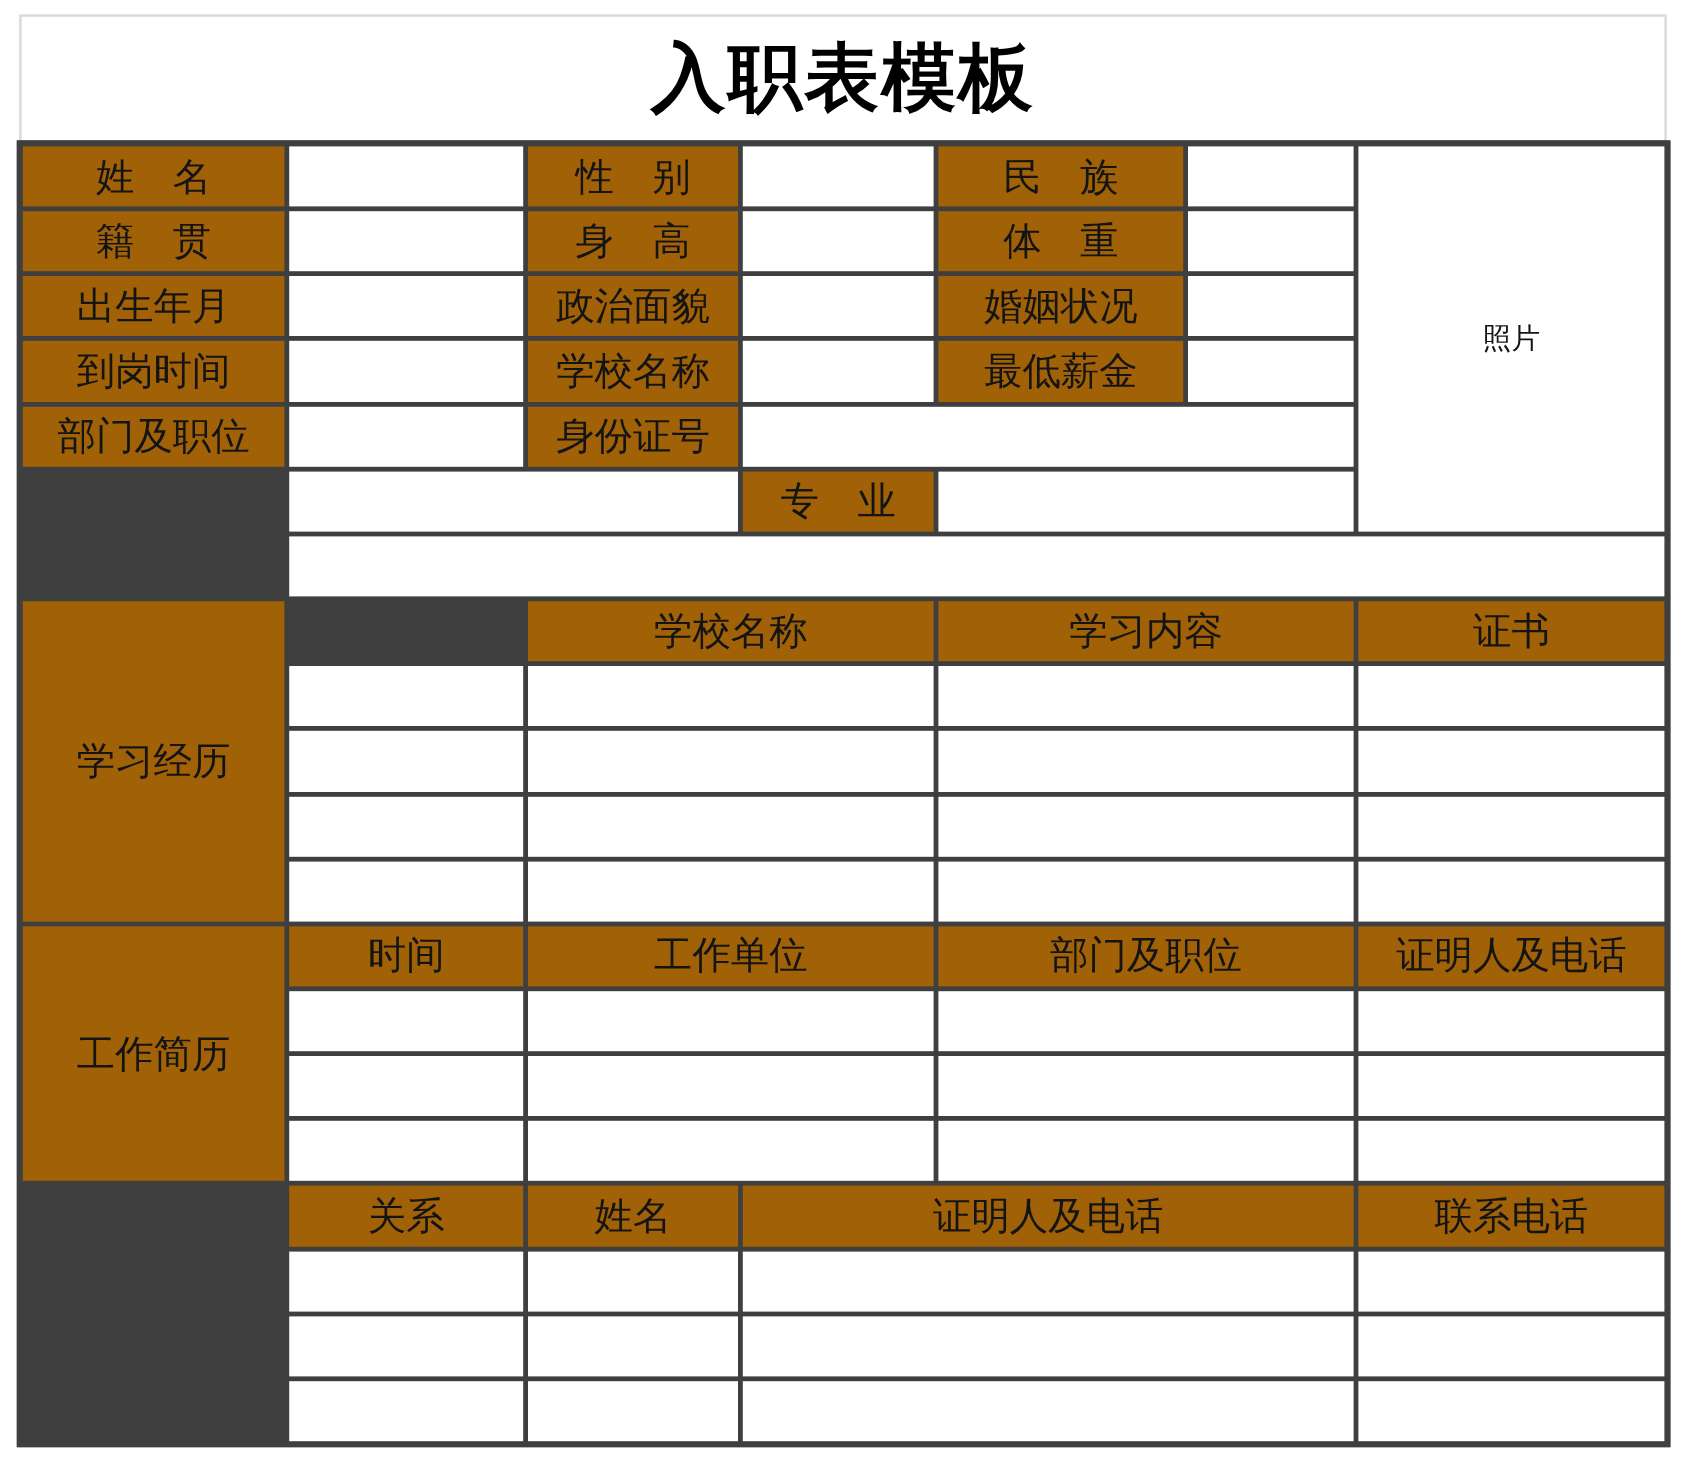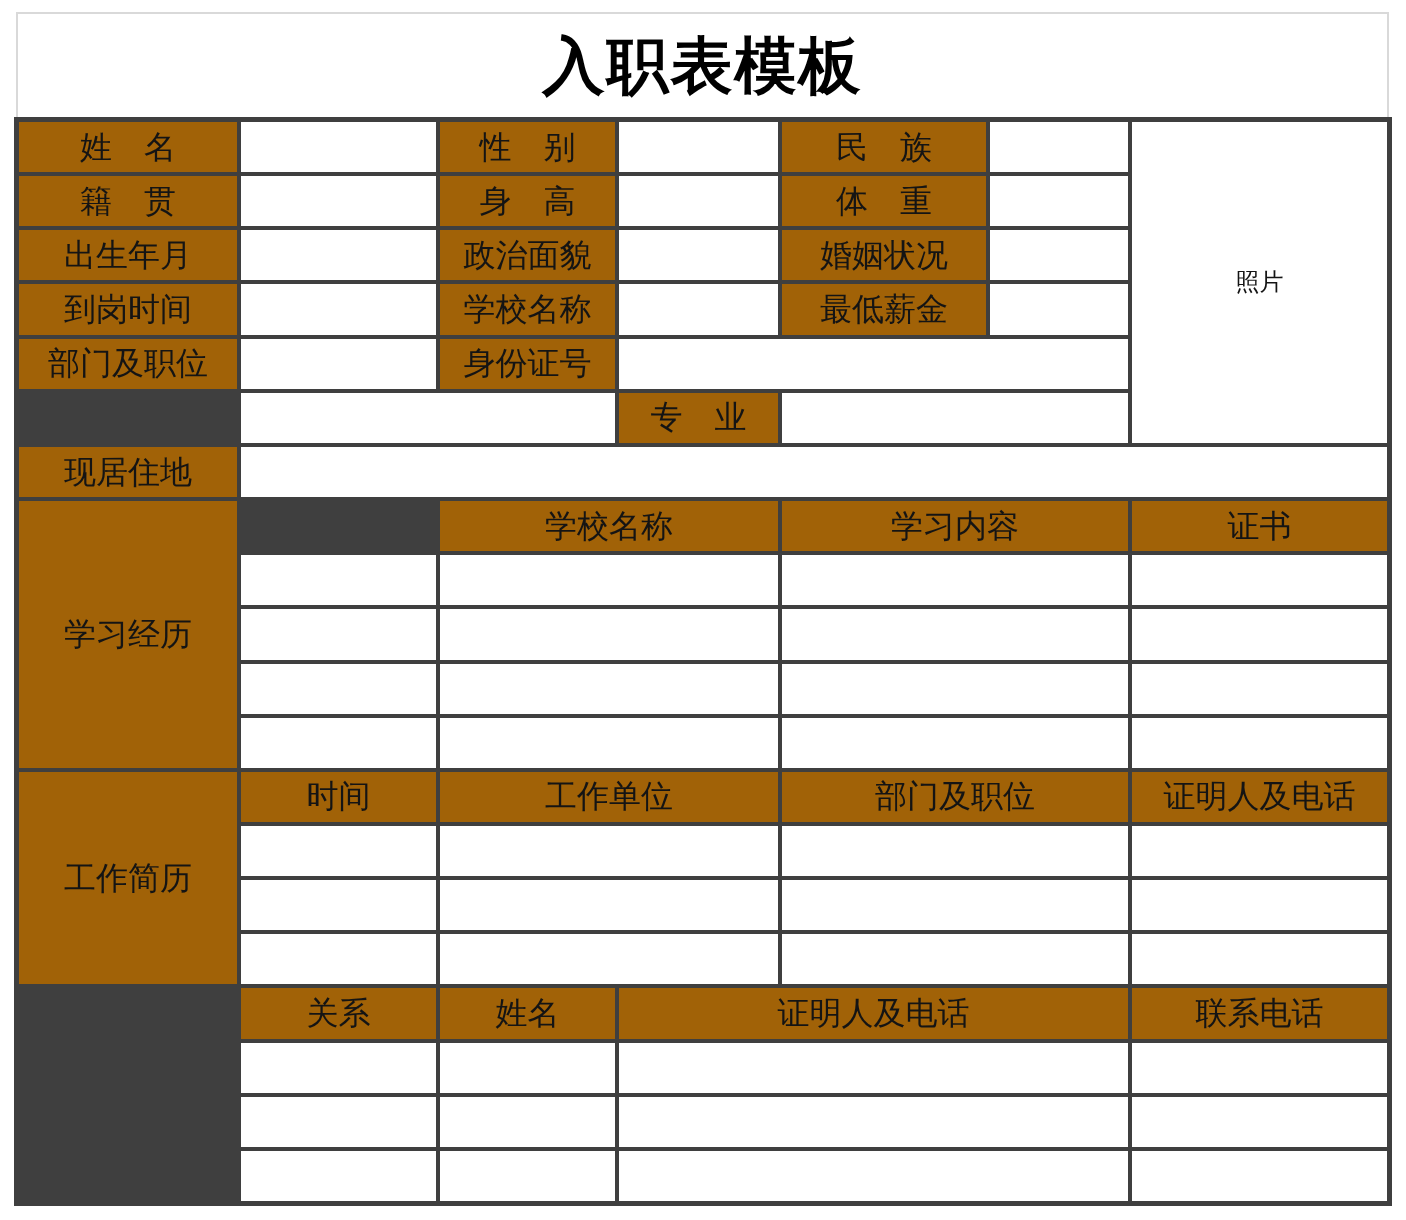--- a/index.html
+++ b/index.html
@@ -69,21 +69,20 @@
 
   <div class="lbl" style="grid-area:5/1/6/2">部门及职位</div>
   <div class="cell" style="grid-area:5/2/6/3"></div>
   <div class="lbl" style="grid-area:5/3/6/4">身份证号</div>
   <div class="cell" style="grid-area:5/4/6/7"></div>
 
   <div class="cell" style="grid-area:6/2/7/4"></div>
   <div class="lbl" style="grid-area:6/4/7/5">专　业</div>
   <div class="cell" style="grid-area:6/5/7/7"></div>
 
-  <div class="lbl" style="grid-area:7/1/8/2">现居住地</div>
   <div class="cell" style="grid-area:7/2/8/8"></div>
 
   <div class="lbl" style="grid-area:8/1/13/2">学习经历</div>
   <div class="lbl" style="grid-area:8/3/9/5">学校名称</div>
   <div class="lbl" style="grid-area:8/5/9/7">学习内容</div>
   <div class="lbl" style="grid-area:8/7/9/8">证书</div>
 
   <div class="cell" style="grid-area:9/2/10/3"></div>
   <div class="cell" style="grid-area:9/3/10/5"></div>
   <div class="cell" style="grid-area:9/5/10/7"></div>

